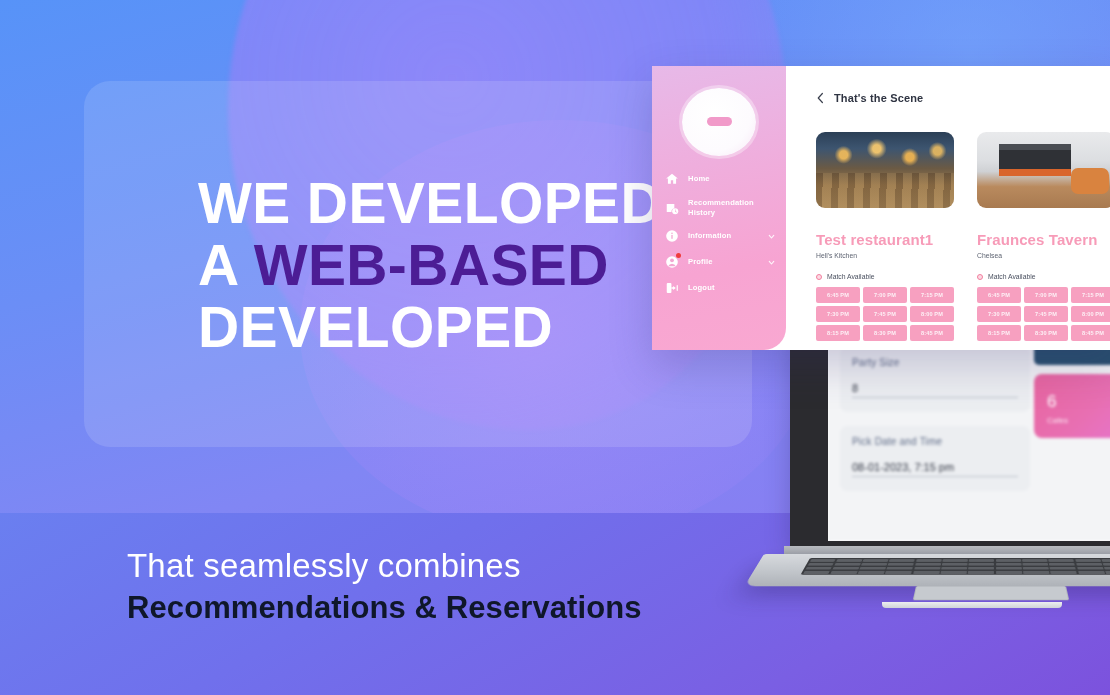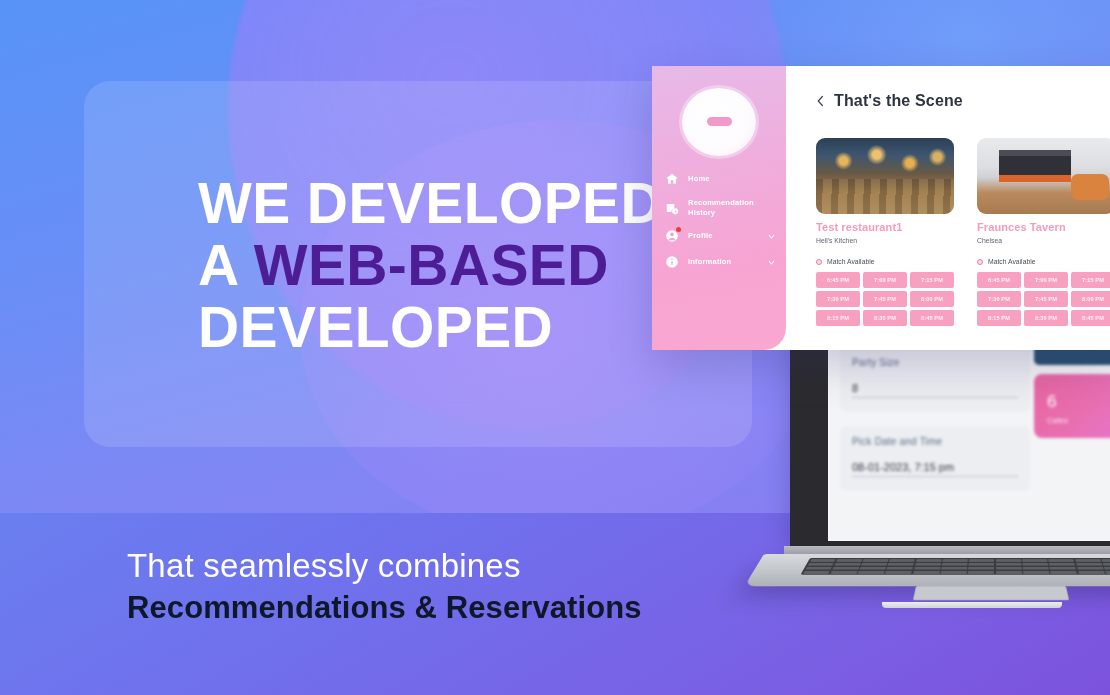--- a/index.html
+++ b/index.html
@@ -178,21 +178,21 @@
   .notif-dot {
     position: absolute; right: -2px; top: -2px; width: 5px; height: 5px;
     border-radius: 50%; background: #ef3b3b;
   }
 
   
   .app-content { position: absolute; left: 134px; top: 0; right: 0; bottom: 0; padding: 26px 0 0 30px; }
   .app-header { display: flex; align-items: center; gap: 9px; margin-bottom: 28px; }
   .back-chevron { width: 9px; height: 12px; color: #3a3f4d; }
   .back-chevron svg { width: 9px; height: 12px; display: block; }
-  .app-title { font-size: 16px; font-weight: 700; color: #2f3442; letter-spacing: .15px; }
+  .app-title { font-size: 11px; font-weight: 700; color: #2f3442; letter-spacing: .15px; }
 
   .card-row { display: flex; gap: 23px; }
   .rest-card { width: 138px; }
   .rest-photo {
     width: 138px; height: 76px; border-radius: 9px; overflow: hidden;
     position: relative; background: #8a8070;
   }
   .rest-photo.photo-a {
     background:
       radial-gradient(circle at 20% 30%, rgba(255,196,90,.85) 0 4px, rgba(255,196,90,0) 9px),
@@ -212,21 +212,21 @@
   .rest-photo.photo-b::before {
     content:""; position:absolute; left:16%; top:16%; width:52%; height:42%;
     background: #2f3136;
     box-shadow: inset 0 6px 0 #4a4d53, inset 0 -7px 0 #d9652c;
   }
   .rest-photo.photo-b::after {
     content:""; position:absolute; right:4%; top:48%; width:28%; height:34%;
     border-radius: 7px; background: #d9833f;
   }
   .rest-name {
-    font-size: 11px; font-weight: 600; color: #f79bb8; margin-top: 7px; letter-spacing: .1px;
+    font-size: 15px; font-weight: 600; color: #f79bb8; margin-top: 23px; letter-spacing: .1px;
   }
   .rest-area { font-size: 6.8px; color: #5e6472; margin-top: 4px; }
   .match-row { display: flex; align-items: center; gap: 5px; margin-top: 14px; }
   .match-dot {
     width: 6px; height: 6px; border-radius: 50%;
     border: 1.4px solid #f1809f; background: #fdd9e4;
   }
   .match-text { font-size: 6.8px; color: #4b5160; font-weight: 500; }
   .slot-grid {
     display: grid; grid-template-columns: repeat(3, 1fr); gap: 3px; margin-top: 7px;
@@ -374,49 +374,59 @@
               <path d="M17.2 14.6h.9v3.1l2.2 1.2-.5.9-2.6-1.5z" fill="#f2a7d2"></path>
             </svg>
         </span>
         <span class="menu-label">Recommendation History</span>
       </div>
 
       <div class="menu-item">
         <span class="menu-icon">
           <svg viewBox="0 0 24 24" fill="currentColor">
               <circle cx="12" cy="12" r="10"></circle>
+              <rect x="10.9" y="10" width="2.2" height="7" rx="1.1" fill="#f2a7d2"></rect>
+              <circle cx="12" cy="7.2" r="1.35" fill="#f2a7d2"></circle>
+            </svg>
+        </span>
+        <span class="menu-label">Information</span>
+        <span class="menu-chevron">
+          <svg viewBox="0 0 24 24" fill="none" stroke="currentColor" stroke-width="3" stroke-linecap="round" stroke-linejoin="round">
+              <polyline points="6 9 12 16 18 9"></polyline>
+            </svg>
+        </span>
+      </div>
+
+      <div class="menu-item">
+        <span class="menu-icon">
+          <svg viewBox="0 0 24 24" fill="currentColor">
+              <circle cx="12" cy="12" r="10"></circle>
               <circle cx="12" cy="9.2" r="3.3" fill="#f2a7d2"></circle>
               <path d="M5.6 19.4a6.9 6.9 0 0 1 12.8 0z" fill="#f2a7d2"></path>
             </svg>
           <i class="notif-dot"></i>
         </span>
         <span class="menu-label">Profile</span>
         <span class="menu-chevron">
           <svg viewBox="0 0 24 24" fill="none" stroke="currentColor" stroke-width="3" stroke-linecap="round" stroke-linejoin="round">
               <polyline points="6 9 12 16 18 9"></polyline>
             </svg>
         </span>
       </div>
 
       <div class="menu-item">
         <span class="menu-icon">
           <svg viewBox="0 0 24 24" fill="currentColor">
-              <circle cx="12" cy="12" r="10"></circle>
-              <rect x="10.9" y="10" width="2.2" height="7" rx="1.1" fill="#f2a7d2"></rect>
-              <circle cx="12" cy="7.2" r="1.35" fill="#f2a7d2"></circle>
-            </svg>
-        </span>
-        <span class="menu-label">Information</span>
-        <span class="menu-chevron">
-          <svg viewBox="0 0 24 24" fill="none" stroke="currentColor" stroke-width="3" stroke-linecap="round" stroke-linejoin="round">
-              <polyline points="6 9 12 16 18 9"></polyline>
-            </svg>
-        </span>
-      </div>
-
+              <rect x="3" y="3.5" width="8" height="17" rx="1.6"></rect>
+              <path d="M14 8.5 18.5 12 14 15.5v-2.3h-3v-2.4h3z"></path>
+              <rect x="20" y="7" width="2" height="10" rx="1"></rect>
+            </svg>
+        </span>
+        <span class="menu-label">Logout</span>
+      </div>
 
     </div>
   </div>
 
   <div class="app-content">
     <div class="app-header">
       <span class="back-chevron">
         <svg viewBox="0 0 24 32" fill="none" stroke="currentColor" stroke-width="3.2" stroke-linecap="round" stroke-linejoin="round">
             <polyline points="17 4 6 16 17 28"></polyline>
           </svg>

